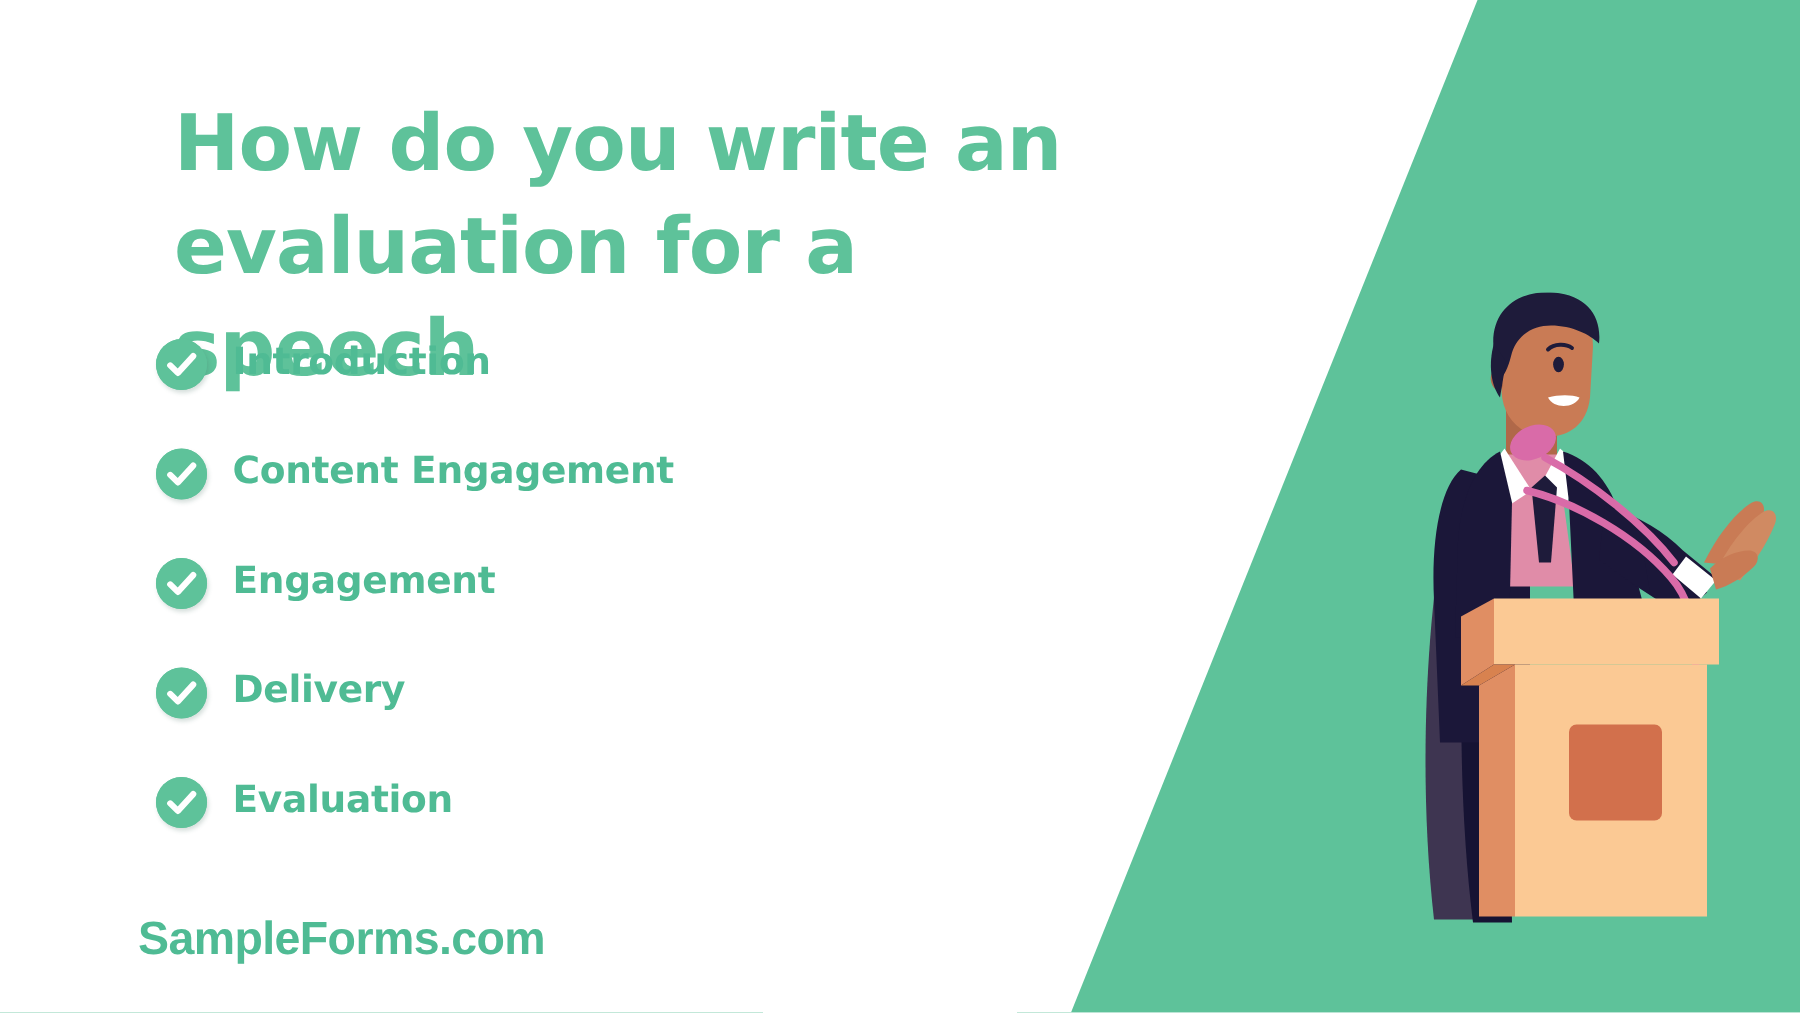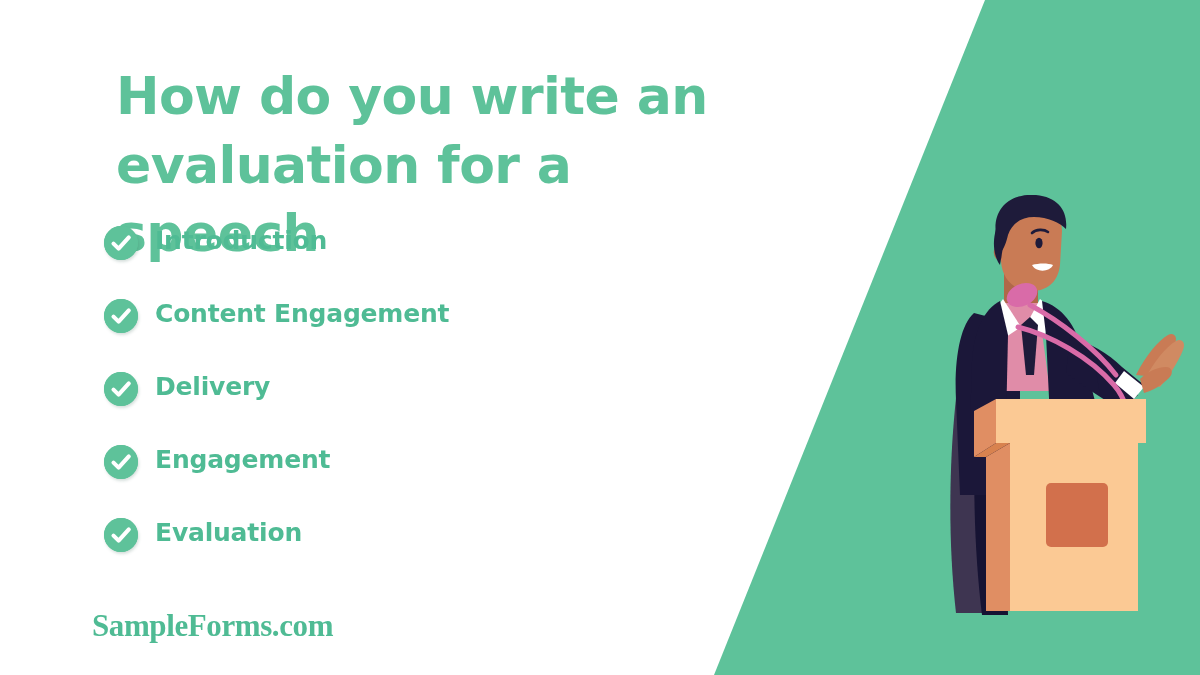--- a/index.html
+++ b/index.html
@@ -95,21 +95,21 @@
   }
 
   .brand {
     position: absolute;
     left: 92px;
     top: 608px;
     font-size: 31px;
     font-weight: bold;
     letter-spacing: -0.4px;
     color: #4FBB94;
-    font-family: Liberation Serif, serif;
+    font-family: Liberation Sans, sans-serif;
   }
 
   
   .illustration {
     position: absolute;
     left: 900px;
     top: 195px;
     width: 300px;
     height: 440px;
   }
@@ -152,31 +152,31 @@
         <span class="item-label">Content Engagement</span>
       </li>
 
       <li class="list-item">
         <span class="check-icon">
           <svg viewBox="0 0 34 34" xmlns="http://www.w3.org/2000/svg">
             <circle cx="17" cy="17" r="17" fill="#5EC29A"></circle>
             <path d="M9.5 17.6 L14.6 22.6 L24.8 11.4" fill="none" stroke="#FFFFFF" stroke-width="4.1" stroke-linecap="round" stroke-linejoin="round"></path>
           </svg>
         </span>
+        <span class="item-label">Engagement</span>
+      </li>
+
+      <li class="list-item">
+        <span class="check-icon">
+          <svg viewBox="0 0 34 34" xmlns="http://www.w3.org/2000/svg">
+            <circle cx="17" cy="17" r="17" fill="#5EC29A"></circle>
+            <path d="M9.5 17.6 L14.6 22.6 L24.8 11.4" fill="none" stroke="#FFFFFF" stroke-width="4.1" stroke-linecap="round" stroke-linejoin="round"></path>
+          </svg>
+        </span>
         <span class="item-label">Delivery</span>
-      </li>
-
-      <li class="list-item">
-        <span class="check-icon">
-          <svg viewBox="0 0 34 34" xmlns="http://www.w3.org/2000/svg">
-            <circle cx="17" cy="17" r="17" fill="#5EC29A"></circle>
-            <path d="M9.5 17.6 L14.6 22.6 L24.8 11.4" fill="none" stroke="#FFFFFF" stroke-width="4.1" stroke-linecap="round" stroke-linejoin="round"></path>
-          </svg>
-        </span>
-        <span class="item-label">Engagement</span>
       </li>
 
       <li class="list-item">
         <span class="check-icon">
           <svg viewBox="0 0 34 34" xmlns="http://www.w3.org/2000/svg">
             <circle cx="17" cy="17" r="17" fill="#5EC29A"></circle>
             <path d="M9.5 17.6 L14.6 22.6 L24.8 11.4" fill="none" stroke="#FFFFFF" stroke-width="4.1" stroke-linecap="round" stroke-linejoin="round"></path>
           </svg>
         </span>
         <span class="item-label">Evaluation</span>

